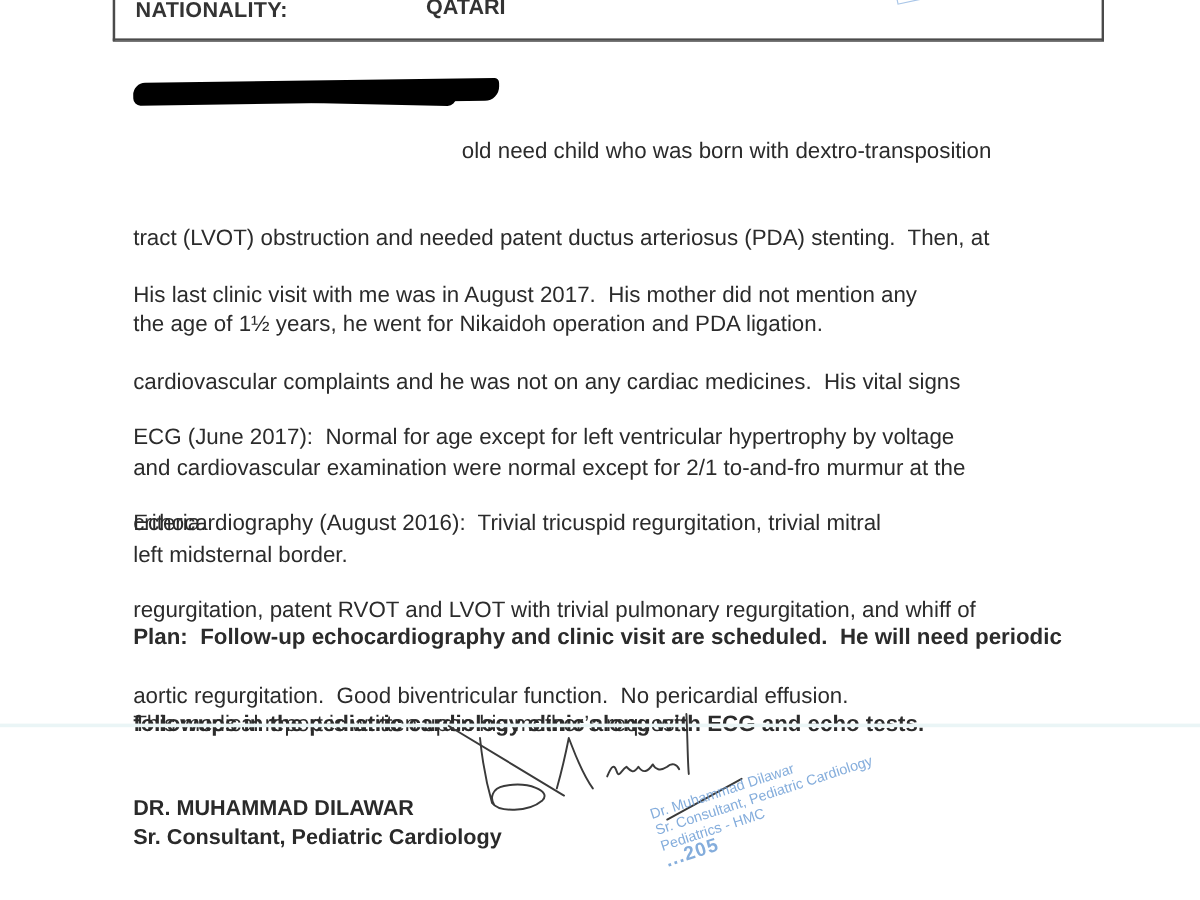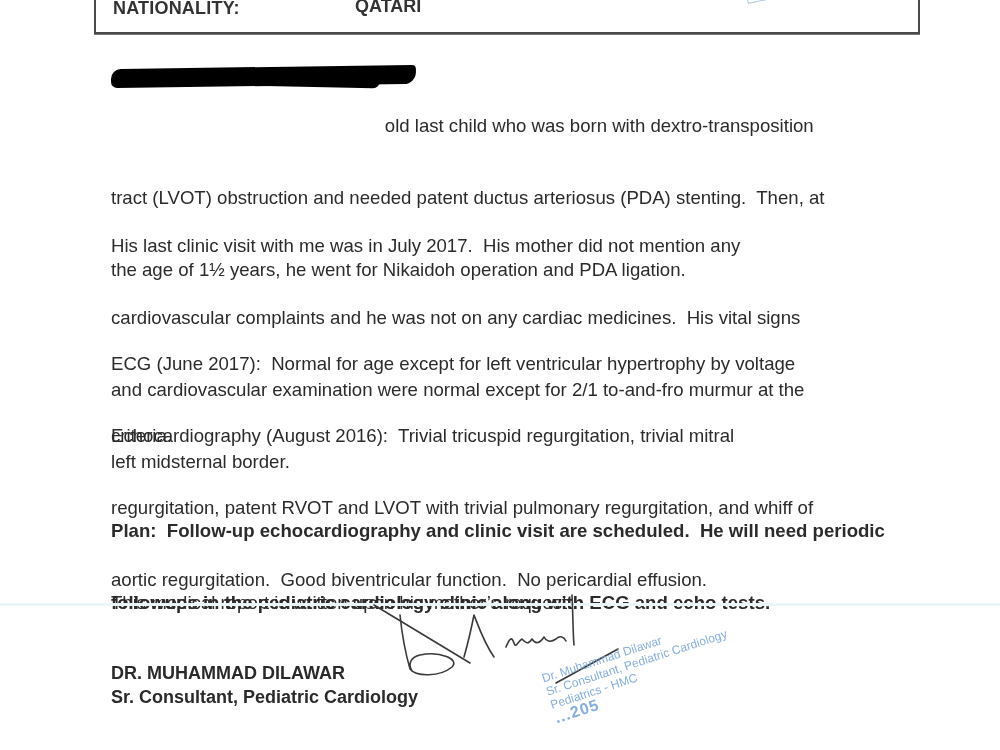--- a/index.html
+++ b/index.html
@@ -141,29 +141,29 @@
 <div class="header-box">
   <span class="nat-label">NATIONALITY:</span>
   <span class="nat-value">QATARI</span>
   <div class="stamp-top">
     
     
   </div>
 </div>
 
 <div class="body-text" style="top:66px;">
-  <div>                                                     old last child who was born with dextro-transposition</div>
+  <div>                                                     old need child who was born with dextro-transposition</div>
   <div>tract (LVOT) obstruction and needed patent ductus arteriosus (PDA) stenting.  Then, at</div>
   <div>the age of 1½ years, he went for Nikaidoh operation and PDA ligation.</div>
 </div>
 <div class="redaction"></div>
 <div class="redaction2"></div>
 
 <div class="body-text" style="top:186px;">
-  <div>His last clinic visit with me was in July 2017.  His mother did not mention any</div>
+  <div>His last clinic visit with me was in August 2017.  His mother did not mention any</div>
   <div>cardiovascular complaints and he was not on any cardiac medicines.  His vital signs</div>
   <div>and cardiovascular examination were normal except for 2/1 to-and-fro murmur at the</div>
   <div>left midsternal border.</div>
 </div>
 
 <div class="body-text" style="top:304px;">
   <div>ECG (June 2017):  Normal for age except for left ventricular hypertrophy by voltage</div>
   <div>criteria.</div>
 </div>
 

